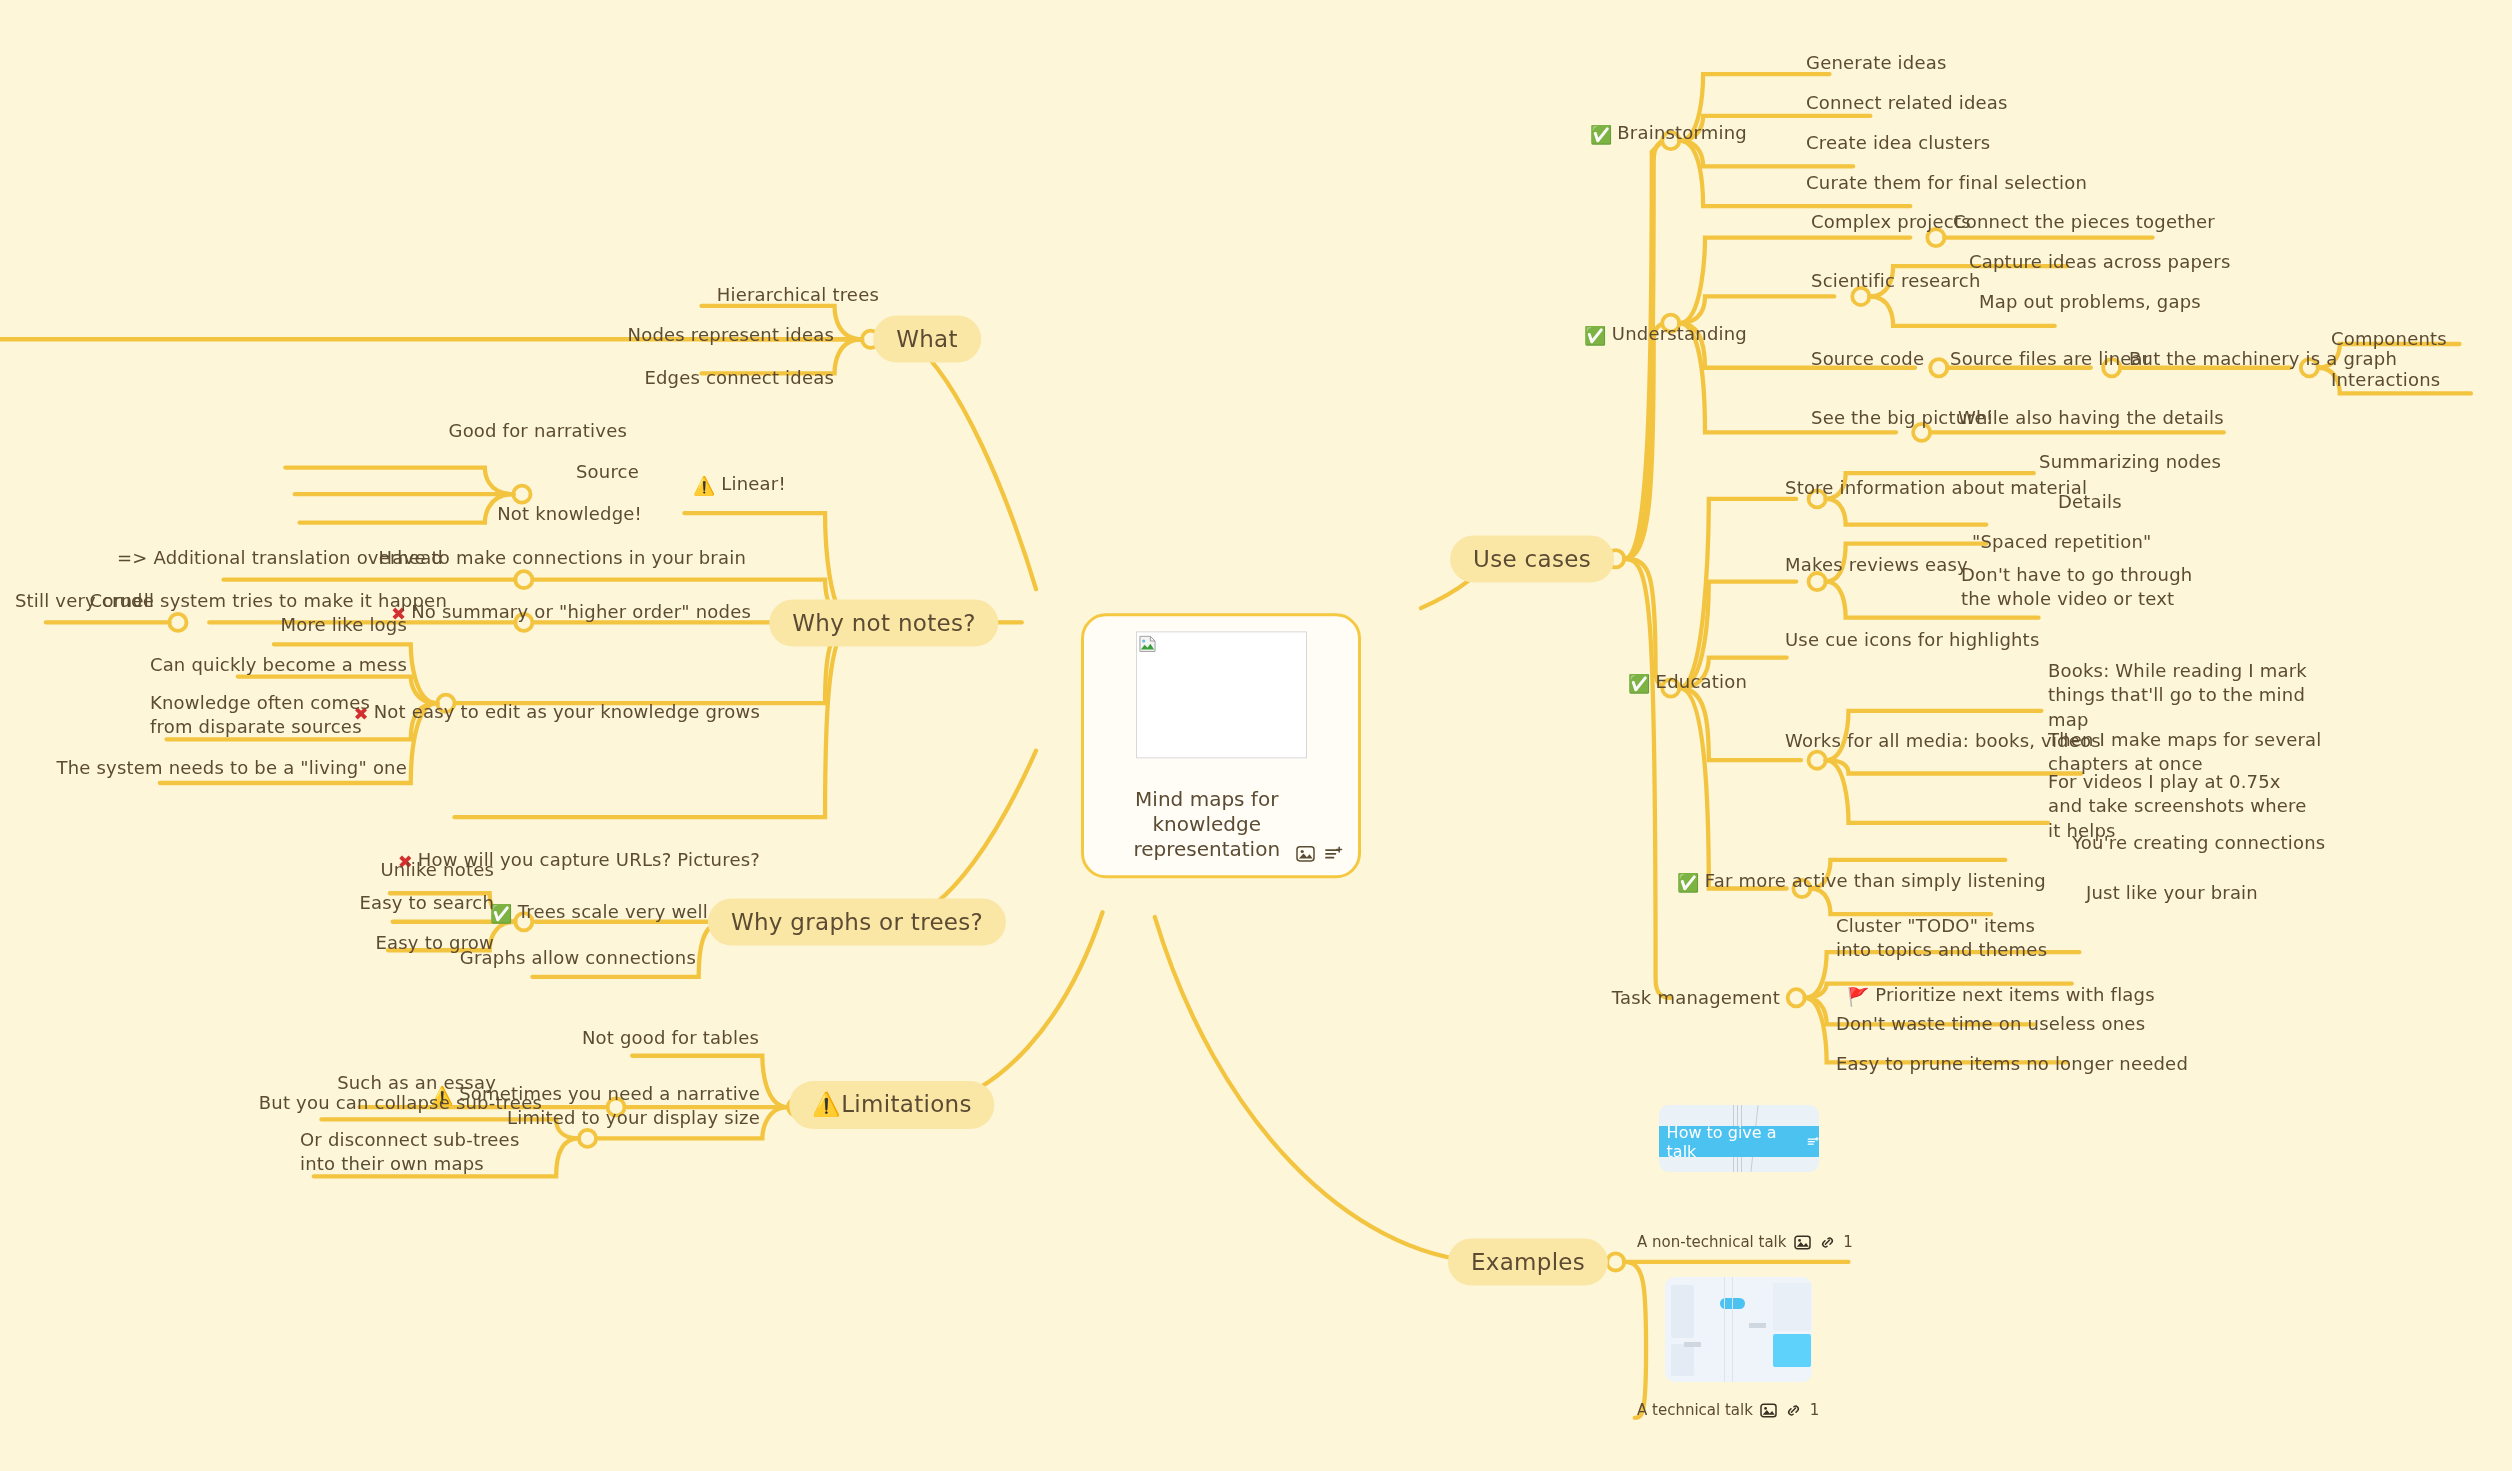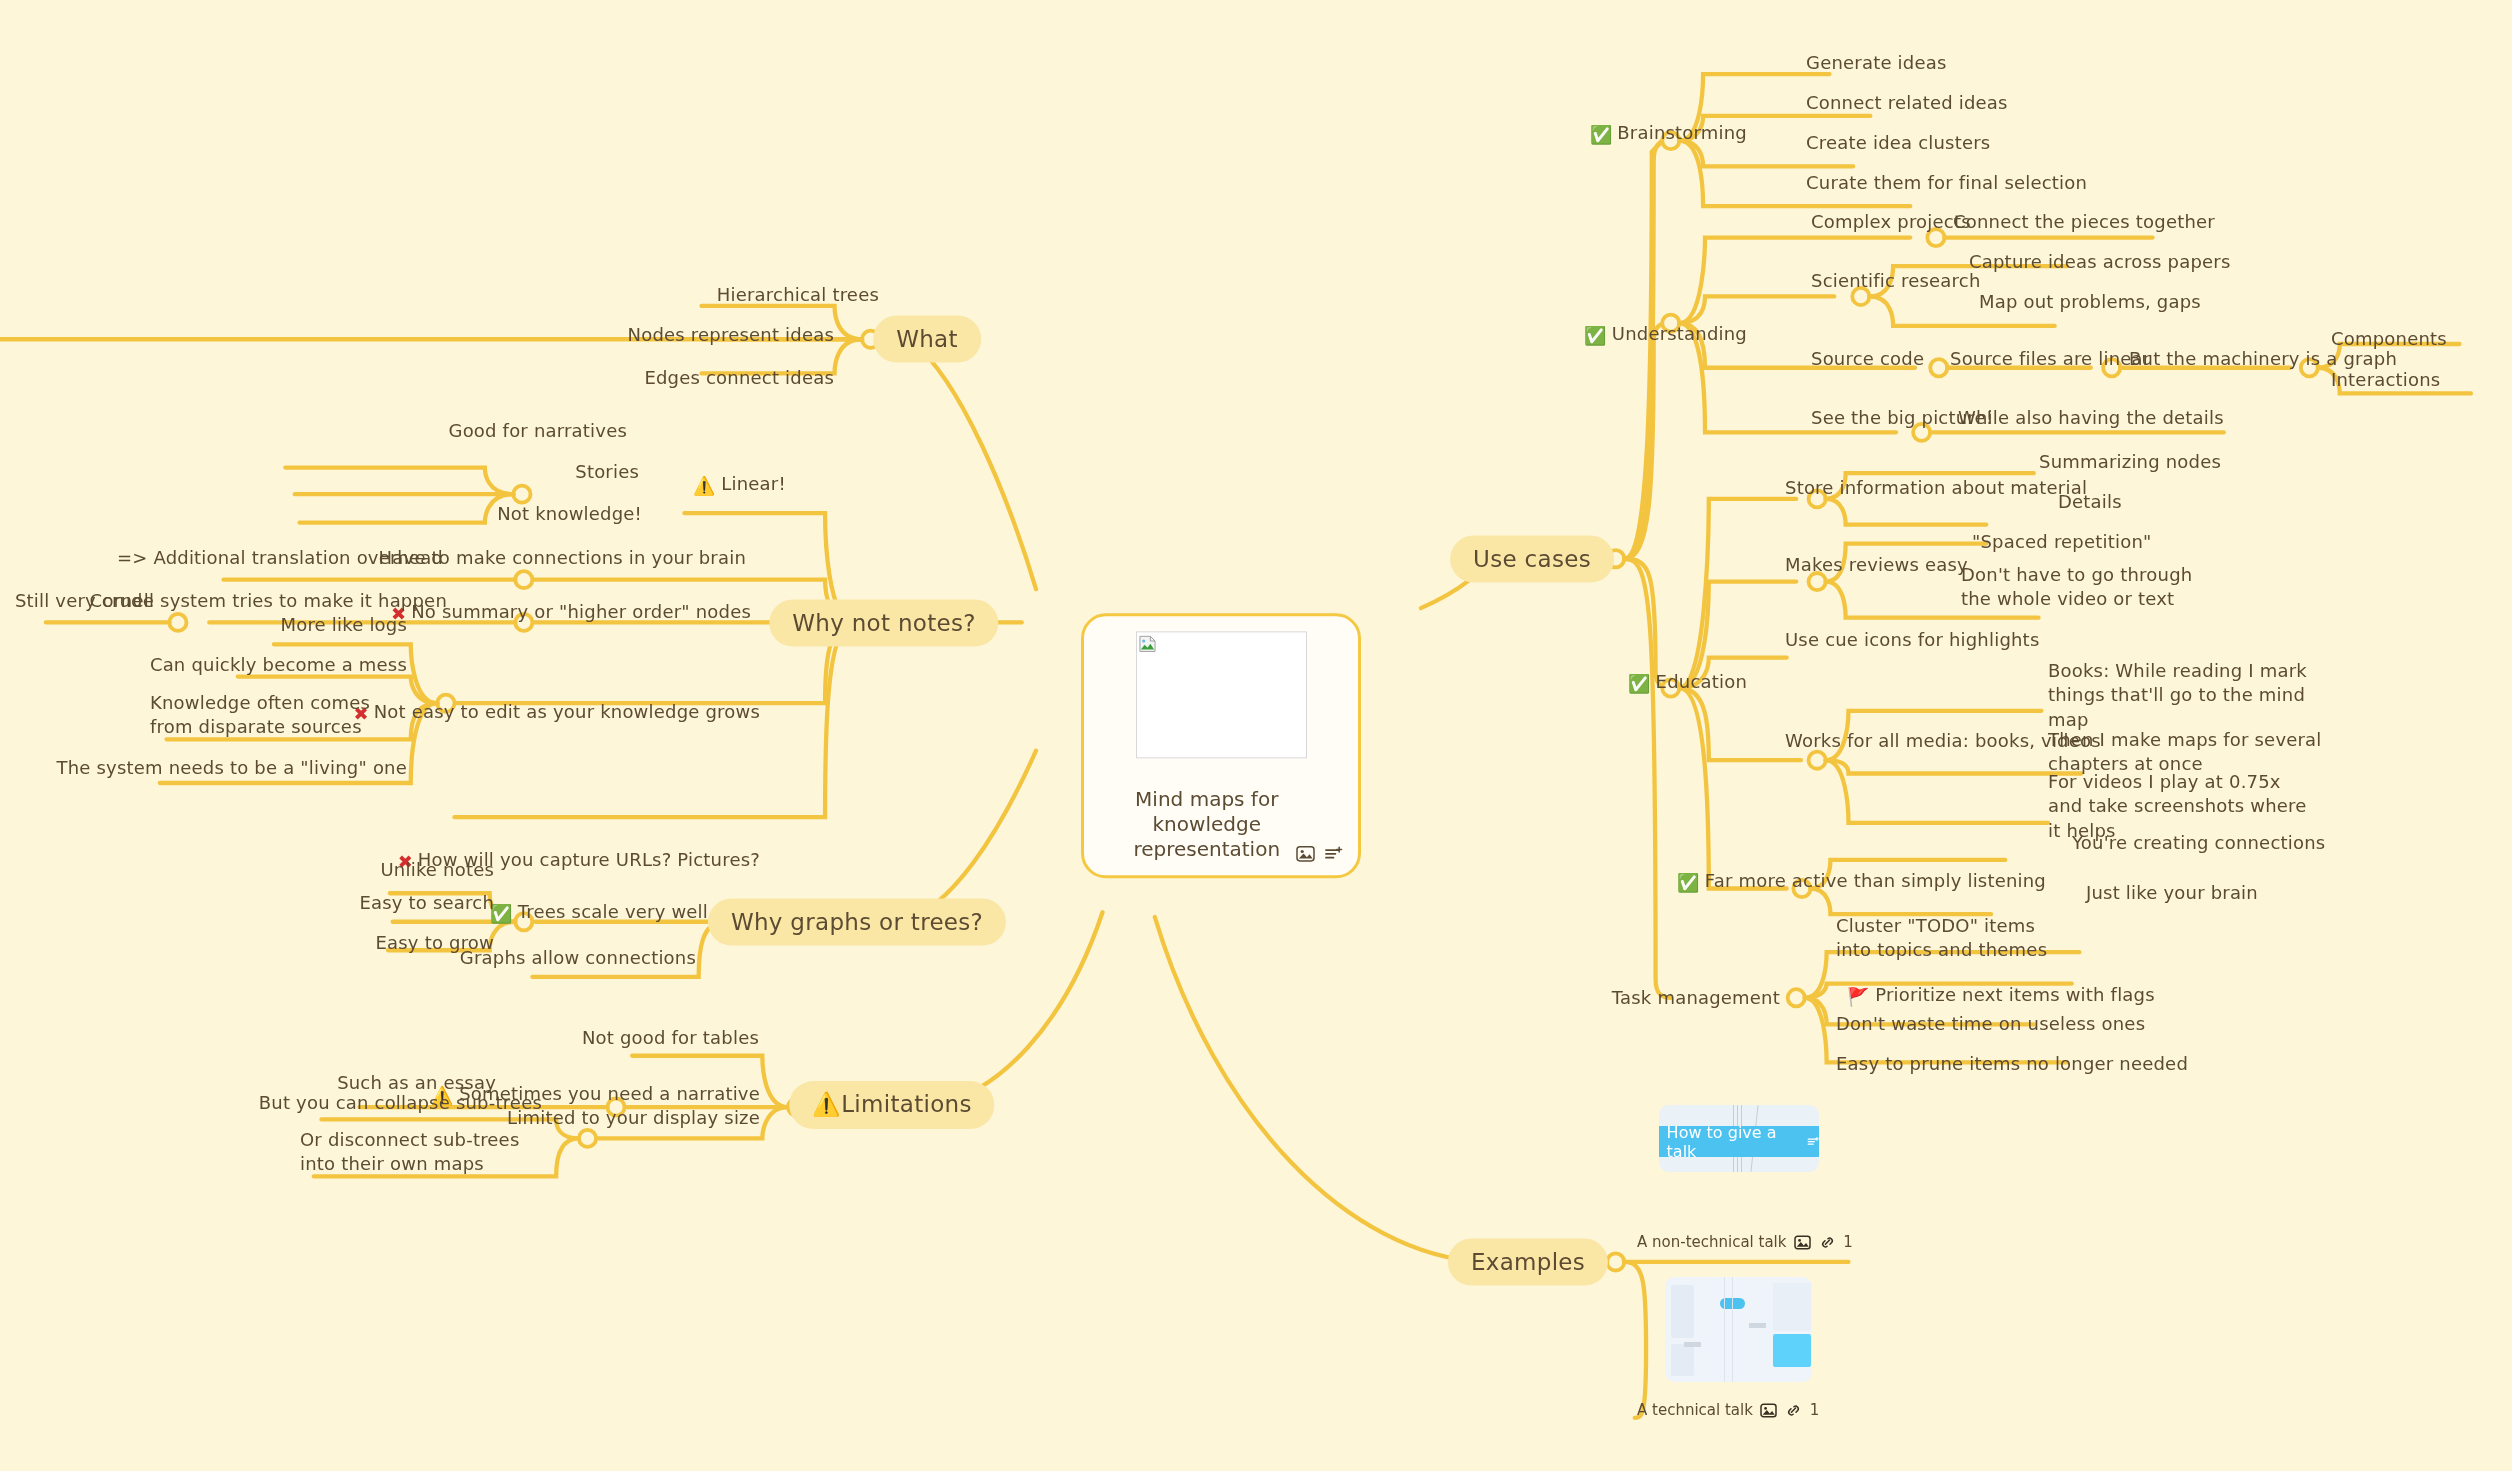--- a/index.html
+++ b/index.html
@@ -275,21 +275,21 @@
 <div class="bubble lbl" style="left:1528px;top:1262px;">Examples</div>
 
 <div class="node l" style="left:834px;top:295px;margin-left:45px;">Hierarchical trees</div>
 <div class="node l" style="left:834px;top:335px;">Nodes represent ideas</div>
 <div class="node l" style="left:834px;top:378px;">Edges connect ideas</div>
 
 <div class="node r" style="left:682px;top:473px;">
   <span class="ic">⚠️</span><span>Linear!</span>
 </div>
 <div class="node l" style="left:627px;top:431px;">Good for narratives</div>
-<div class="node l" style="left:639px;top:472px;">Stories</div>
+<div class="node l" style="left:639px;top:472px;">Source</div>
 <div class="node l" style="left:642px;top:514px;">Not knowledge!</div>
 
 <div class="node l" style="left:746px;top:558px;">Have to make connections in your brain</div>
 <div class="node l" style="left:443px;top:558px;">=&gt; Additional translation overhead</div>
 
 <div class="node l" style="left:751px;top:601px;">
   <span class="ic" style="color:#d32f2f;font-weight:bold;">✖</span><span>No summary or "higher order" nodes</span>
 </div>
 <div class="node l" style="left:447px;top:601px;">Cornell system tries to make it happen</div>
 <div class="node l" style="left:154px;top:601px;">Still very crude</div>

